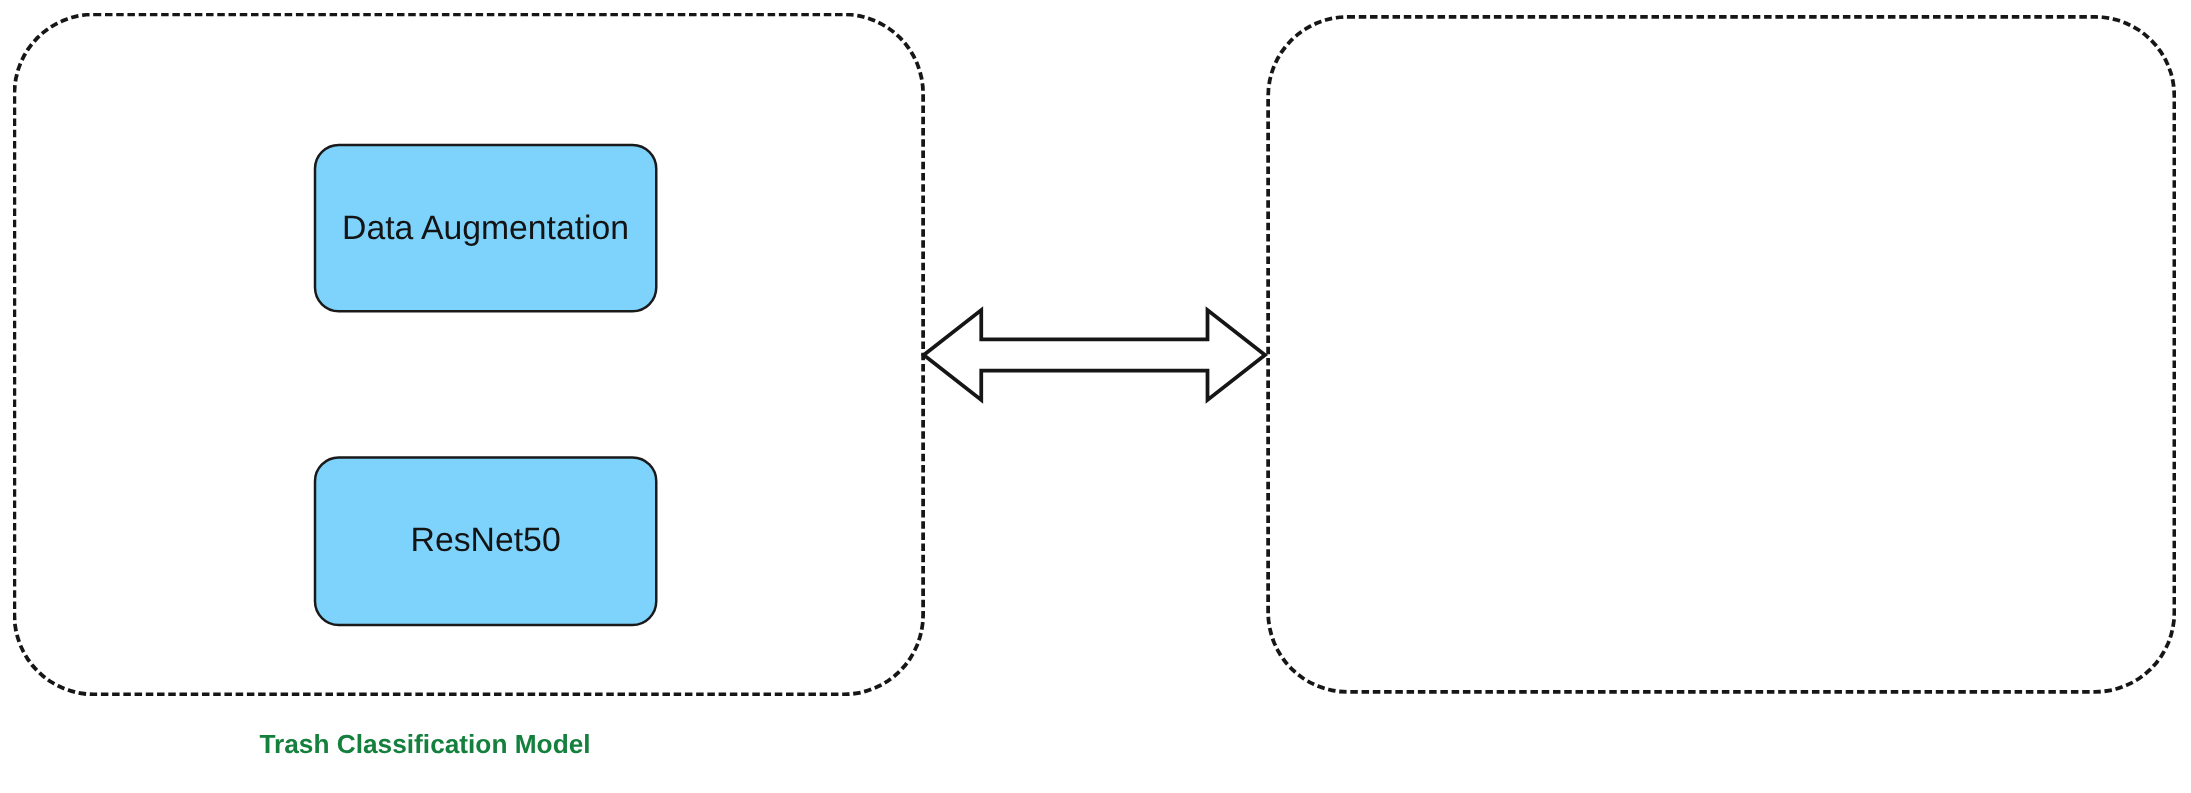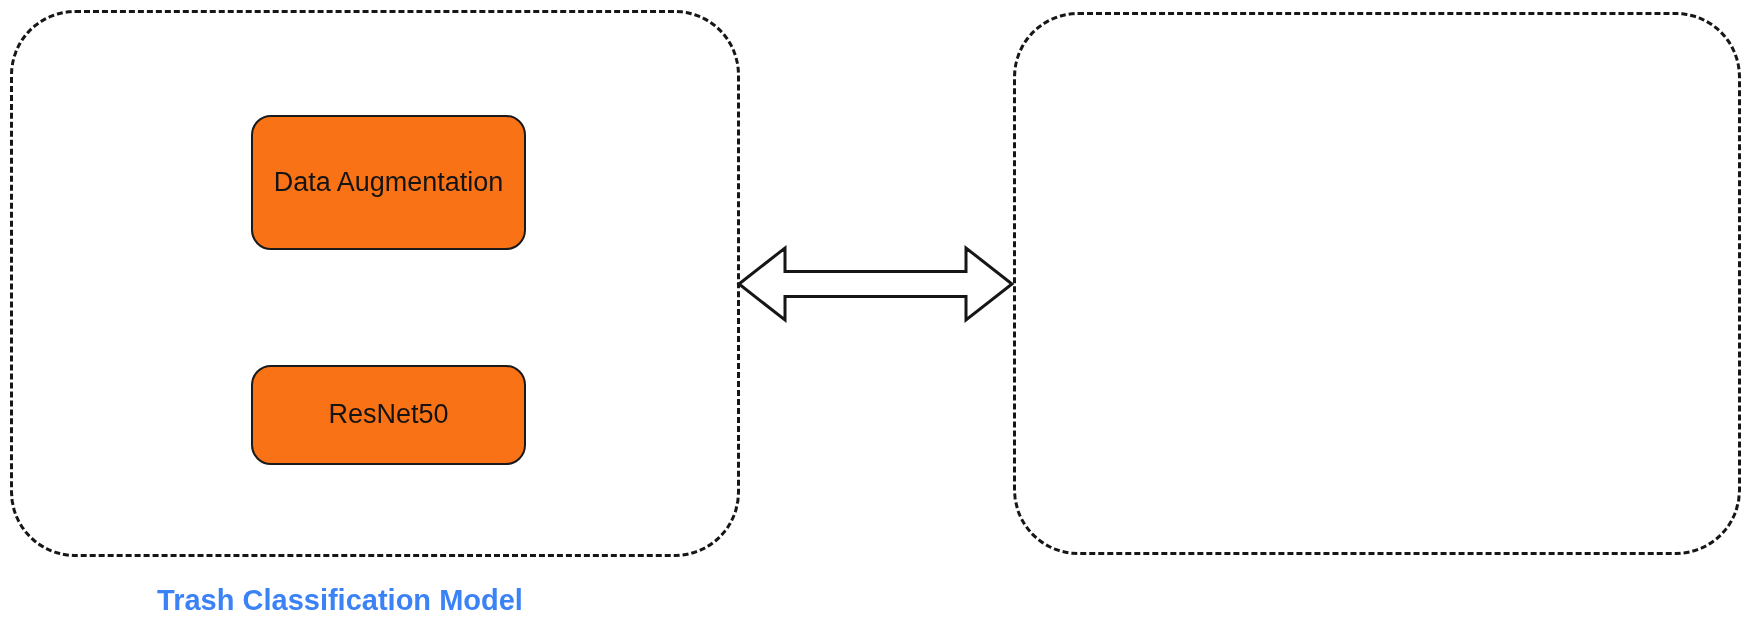--- a/index.html
+++ b/index.html
@@ -25,40 +25,40 @@
     border-radius: 65px;
     background: #ffffff;
     box-sizing: border-box;
   }
   .container-left  { left: 10px;   top: 10px; width: 730px; height: 547px; }
   .container-right { left: 1013px; top: 12px; width: 728px; height: 543px; }
   .node-box {
     position: absolute;
     border: 2.5px solid #1a1a1a;
     border-radius: 20px;
-    background: #f97316;
+    background: #7dd3fc;
     box-sizing: border-box;
     display: flex;
     align-items: center;
     justify-content: center;
     font-size: 27px;
     line-height: 1.15;
     color: #141414;
     white-space: nowrap;
   }
   .box-data-aug   { left: 238px;  top: 102px; width: 275px; height: 135px; }
-  .box-resnet     { left: 238px;  top: 352px; width: 275px; height: 100px; }
+  .box-resnet     { left: 238px;  top: 352px; width: 275px; height: 136px; }
   .group-caption {
     position: absolute;
     top: 584px;
     transform: translateX(-50%);
-    font-size: 29px;
+    font-size: 21px;
     font-weight: bold;
     letter-spacing: 0px;
-    color: #3b82f6;
+    color: #15803d;
     white-space: nowrap;
   }
   .caption-left  { left: 340px; }
   .caption-right { left: 1281px; }
   .arrow-layer {
     position: absolute;
     left: 0;
     top: 0;
     width: 1753px;
     height: 634px;

